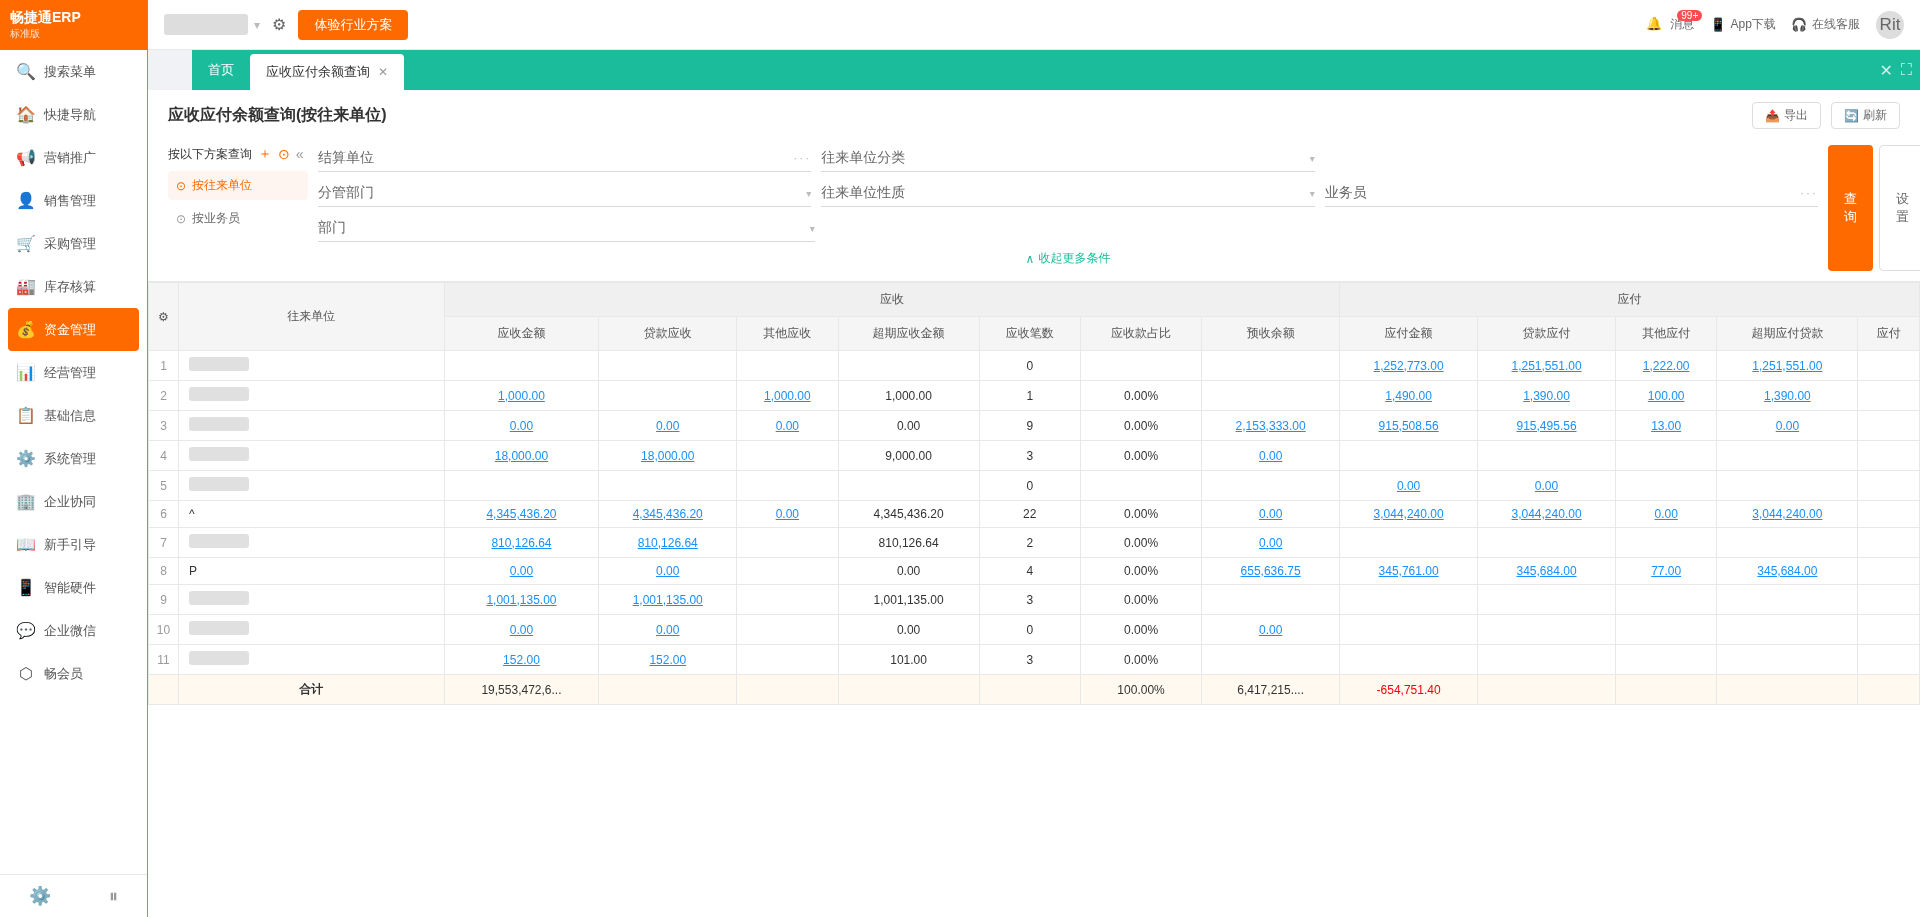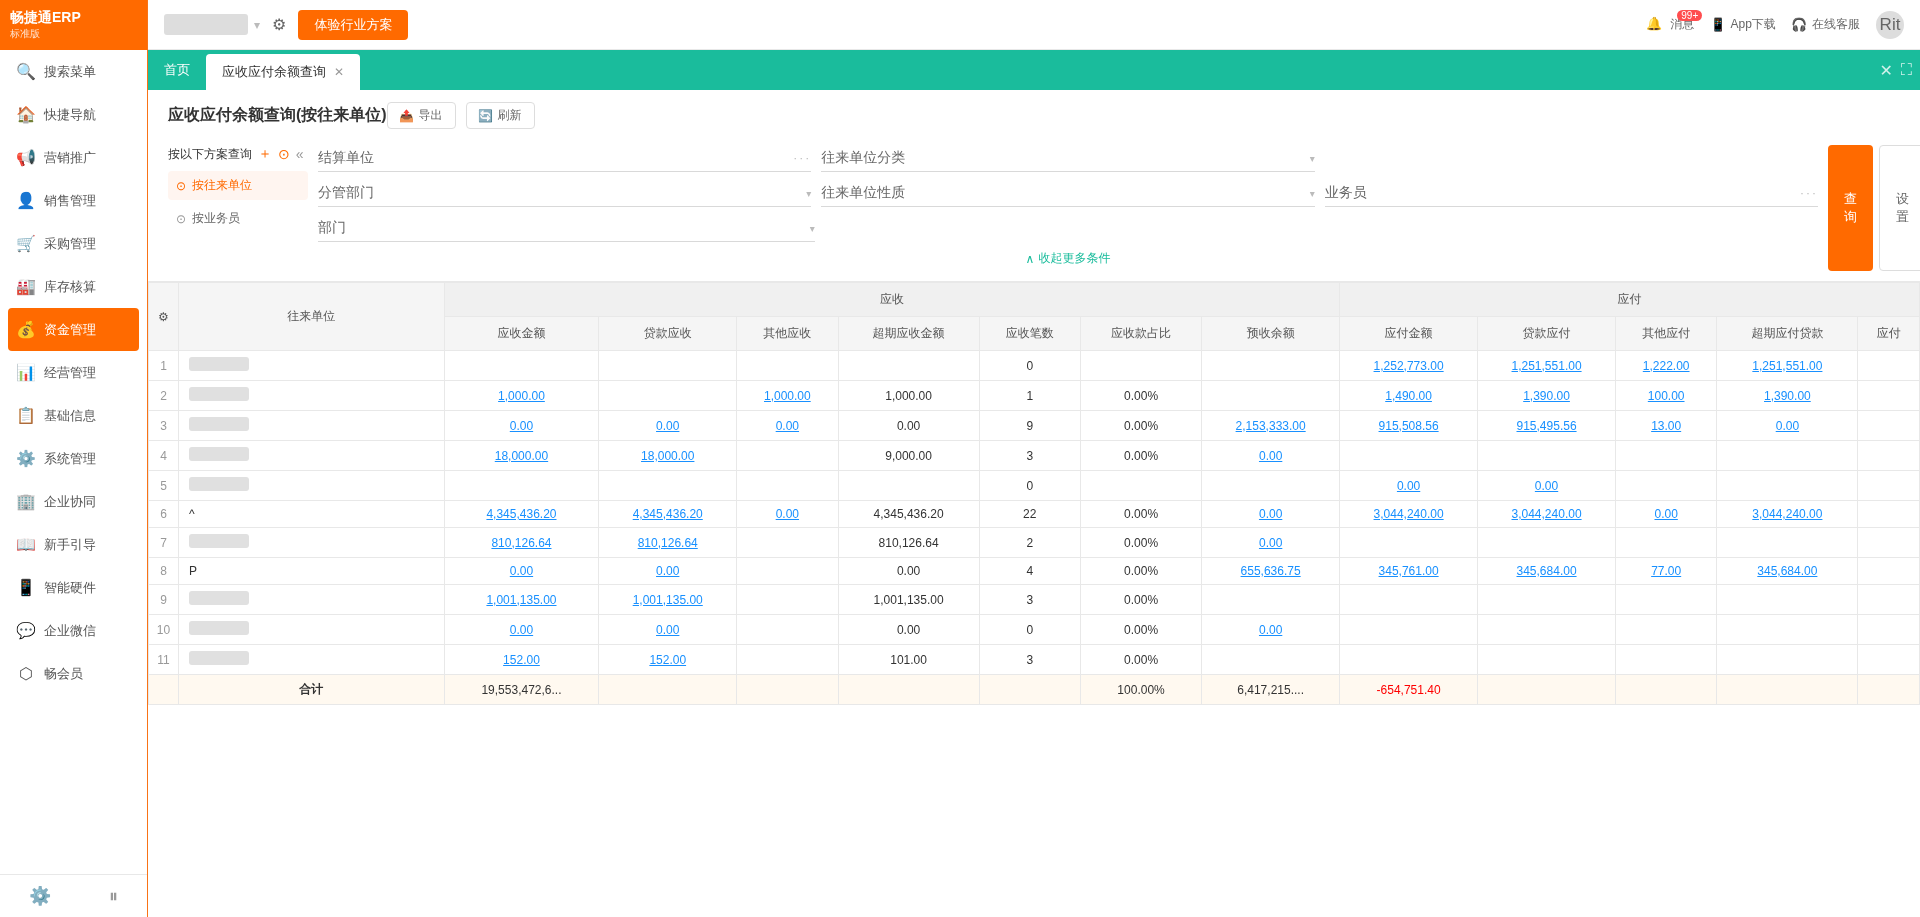--- a/index.html
+++ b/index.html
@@ -20,30 +20,30 @@
 
     
     .topbar { height: 50px; background: #fff; display: flex; align-items: center; padding: 0 16px; gap: 12px; border-bottom: 1px solid #e8e8e8; }
     .topbar-breadcrumb { display: flex; align-items: center; gap: 6px; color: #999; font-size: 12px; }
     .topbar-actions { margin-left: auto; display: flex; align-items: center; gap: 16px; }
     .topbar-btn-primary { background: #ff6a00; color: #fff; border: none; border-radius: 4px; padding: 6px 16px; cursor: pointer; font-size: 13px; }
     .notification-badge { position: relative; display: inline-block; }
     .badge { position: absolute; top: -6px; right: -8px; background: #ff4d4f; color: #fff; border-radius: 10px; font-size: 10px; padding: 0 4px; min-width: 16px; text-align: center; }
 
     
-    .tabbar { height: 40px; background: #1abc9c; display: flex; align-items: center; padding: 0 0; }
+    .tabbar { height: 40px; background: #1abc9c; display: flex; align-items: center; padding: 0 0; margin-left: 44px; }
     .tab { padding: 0 16px; height: 40px; display: flex; align-items: center; gap: 8px; cursor: pointer; color: rgba(255,255,255,0.8); font-size: 13px; }
     .tab.home { color: #fff; }
     .tab.active { background: #fff; color: #333; border-radius: 4px 4px 0 0; margin-top: 4px; height: 36px; }
     .tab-close { font-size: 12px; color: #999; cursor: pointer; }
     .tabbar-right { margin-left: auto; display: flex; align-items: center; gap: 8px; padding-right: 8px; color: rgba(255,255,255,0.8); font-size: 16px; cursor: pointer; }
 
     
     .content { flex: 1; background: #f5f5f5; overflow: hidden; display: flex; flex-direction: column; }
-    .page-title-row { display: flex; align-items: center; margin-bottom: 10px; }
+    .page-title-row { display: flex; align-items: center; justify-content: space-between; margin-bottom: 10px; }
     .page-title { font-size: 16px; font-weight: bold; color: #333; }
     .page-actions { display: flex; gap: 10px; }
     .btn-outline { border: 1px solid #ddd; background: #fff; color: #666; border-radius: 4px; padding: 4px 12px; cursor: pointer; font-size: 12px; display: flex; align-items: center; gap: 4px; }
 
     
     .table-area { flex: 1; overflow: auto; background: #fff; margin: 0; }
     table { width: 100%; border-collapse: collapse; font-size: 12px; }
     thead tr { background: #f5f5f5; }
     th { padding: 8px 6px; text-align: center; border: 1px solid #e8e8e8; color: #555; font-weight: normal; white-space: nowrap; }
     th.group-header { background: #f0f0f0; font-weight: 500; }

